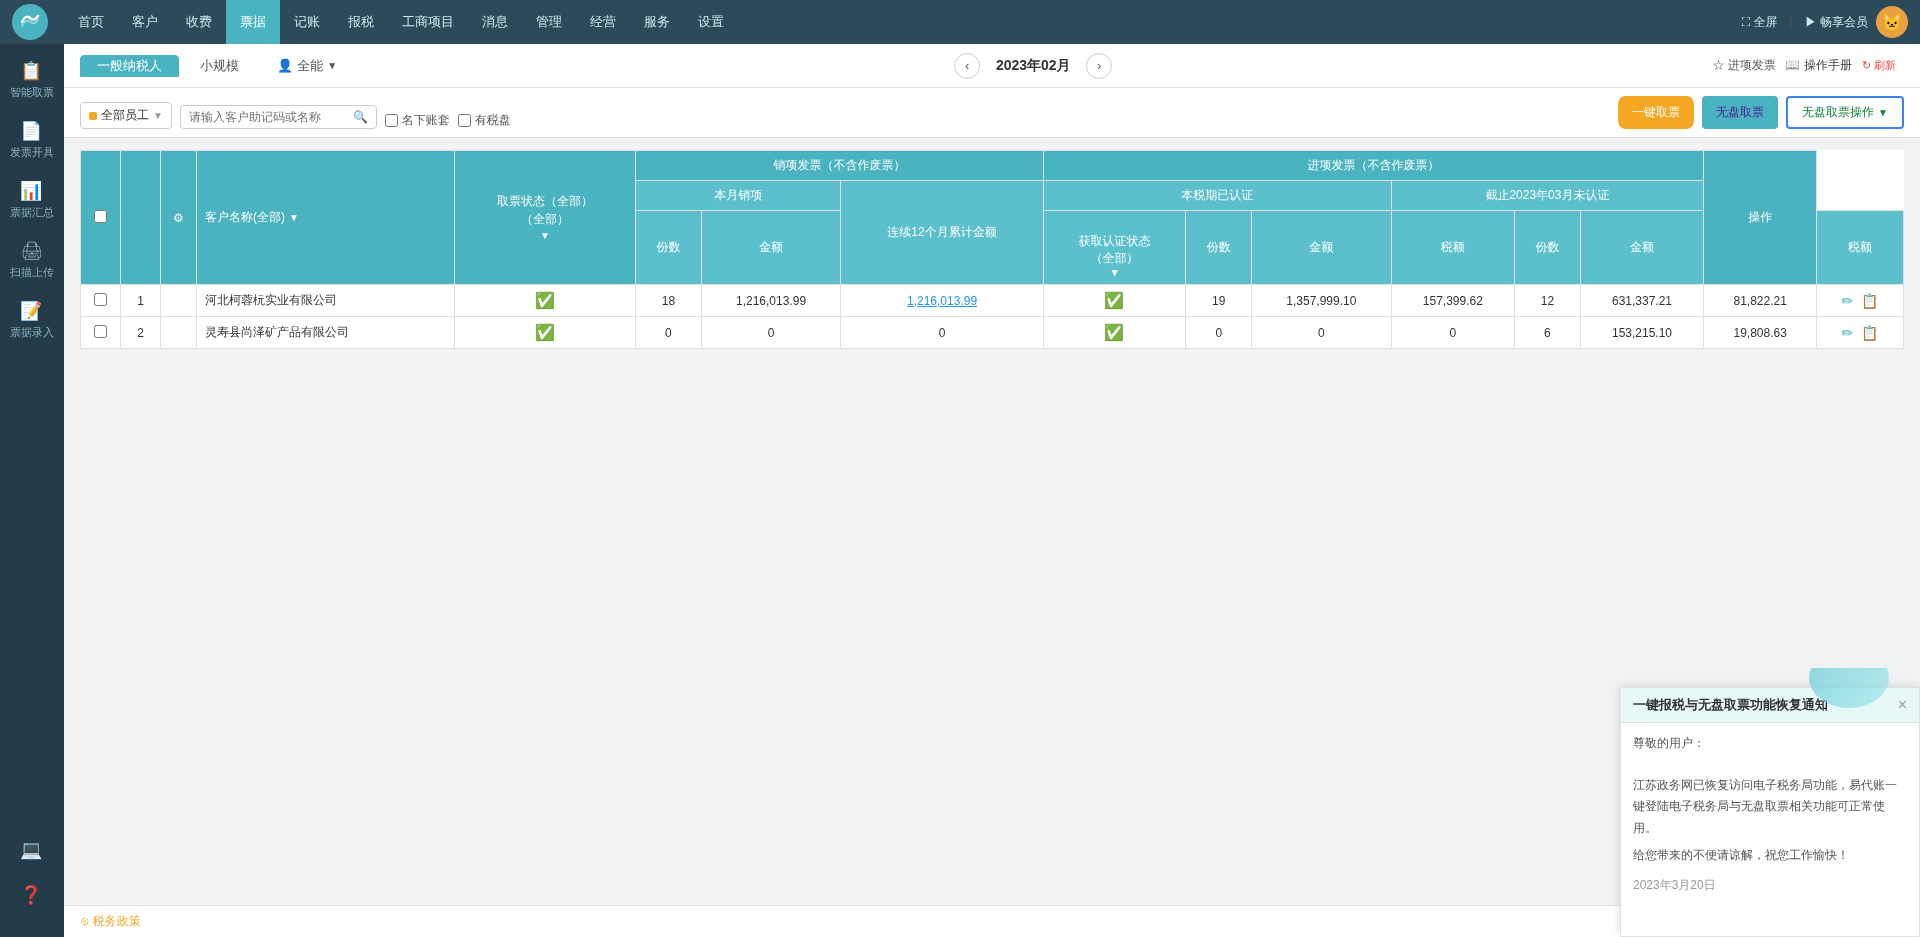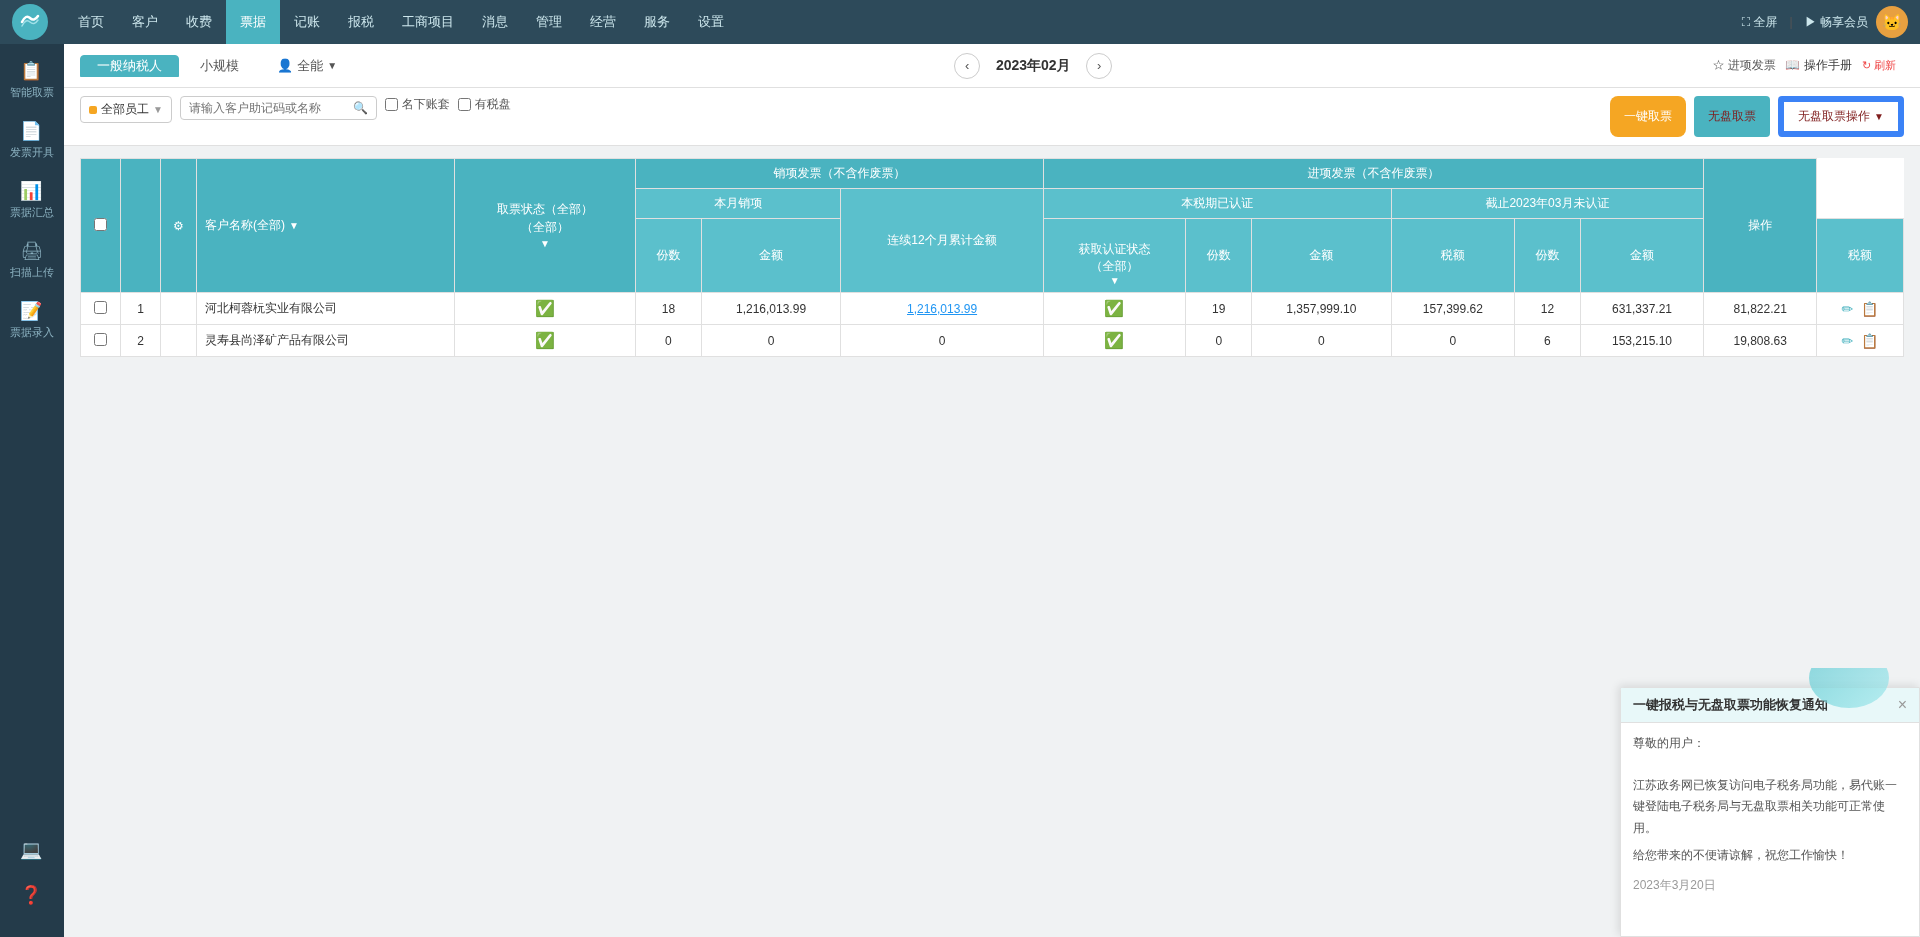--- a/index.html
+++ b/index.html
@@ -61,21 +61,21 @@
     .nav-arrows { display: flex; align-items: center; gap: 8px; }
     .arrow-btn {
       width: 26px; height: 26px; border-radius: 50%; border: 1px solid #ccc;
       display: flex; align-items: center; justify-content: center;
       cursor: pointer; color: #555; background: #fff;
     }
     .period-label { font-size: 14px; font-weight: bold; color: #333; min-width: 90px; text-align: center; }
 
     
     .toolbar {
-      display: flex; align-items: flex-start; background: #fff;
+      display: flex; align-items: flex-end; background: #fff;
       padding: 8px 16px; border-bottom: 1px solid #e0e0e0; gap: 8px;
     }
     .employee-select {
       display: flex; align-items: center; border: 1px solid #ccc;
       border-radius: 4px; padding: 4px 8px; font-size: 12px; cursor: pointer;
       background: #fff; gap: 4px; min-width: 90px;
     }
     .employee-dot { width: 8px; height: 8px; background: #f5a623; border-radius: 2px; }
     .search-box {
       display: flex; align-items: center; border: 1px solid #ccc;
@@ -83,25 +83,25 @@
     }
     .search-box input { border: none; outline: none; font-size: 12px; width: 160px; color: #999; }
     .checkbox-item { display: flex; align-items: center; gap: 4px; font-size: 12px; color: #555; cursor: pointer; }
     .checkbox-item input[type=checkbox] { cursor: pointer; }
     .toolbar-right { margin-left: auto; display: flex; gap: 8px; }
     .btn-primary {
       background: #f5a623; color: #fff; border: none; border-radius: 8px;
       padding: 6px 14px; font-size: 12px; cursor: pointer;
     }
     .btn-teal {
-      background: #4ab3c0; color: #7f1d1d; border: none; border-radius: 4px;
+      background: #4ab3c0; color: #4c1d95; border: none; border-radius: 4px;
       padding: 6px 14px; font-size: 12px; cursor: pointer;
     }
     .btn-outline {
-      background: #fff; color: #7f1d1d; border: 6px solid #3b82f6; border-radius: 4px;
+      background: #fff; color: #15803d; border: 2px solid #3b82f6; border-radius: 4px;
       padding: 6px 14px; font-size: 12px; cursor: pointer; display: flex; align-items: center; gap: 4px;
     }
 
     
     .table-area { flex: 1; overflow: auto; padding: 12px 16px; }
     .data-table { width: 100%; border-collapse: collapse; background: #fff; }
     .data-table th, .data-table td {
       border: 1px solid #e0e0e0; padding: 6px 8px; font-size: 12px; text-align: center;
     }
     .data-table th {
@@ -362,20 +362,23 @@
         <div class="action-icons">
           <span class="action-icon">✏</span>
           <span class="action-icon">📋</span>
         </div>
       </td>
     </tr>
           </tbody>
       </table>
     </div>
 
+    <div class="status-bar">
+      <a href="#">⊙ 税务政策</a>
+    </div>
   </div>
 </div>
 
 <div class="notif-panel">
   <div style="position:absolute;top:-20px;right:30px;width:80px;height:40px;overflow:hidden;">
     <div style="width:80px;height:60px;background:linear-gradient(135deg,#5bc8d0,#a0e8ec);border-radius:50%;transform:translateY(-20px);opacity:0.7;"></div>
   </div>
   <div class="notif-header">
     <span class="title">一键报税与无盘取票功能恢复通知</span>
     <span class="notif-close">×</span>

